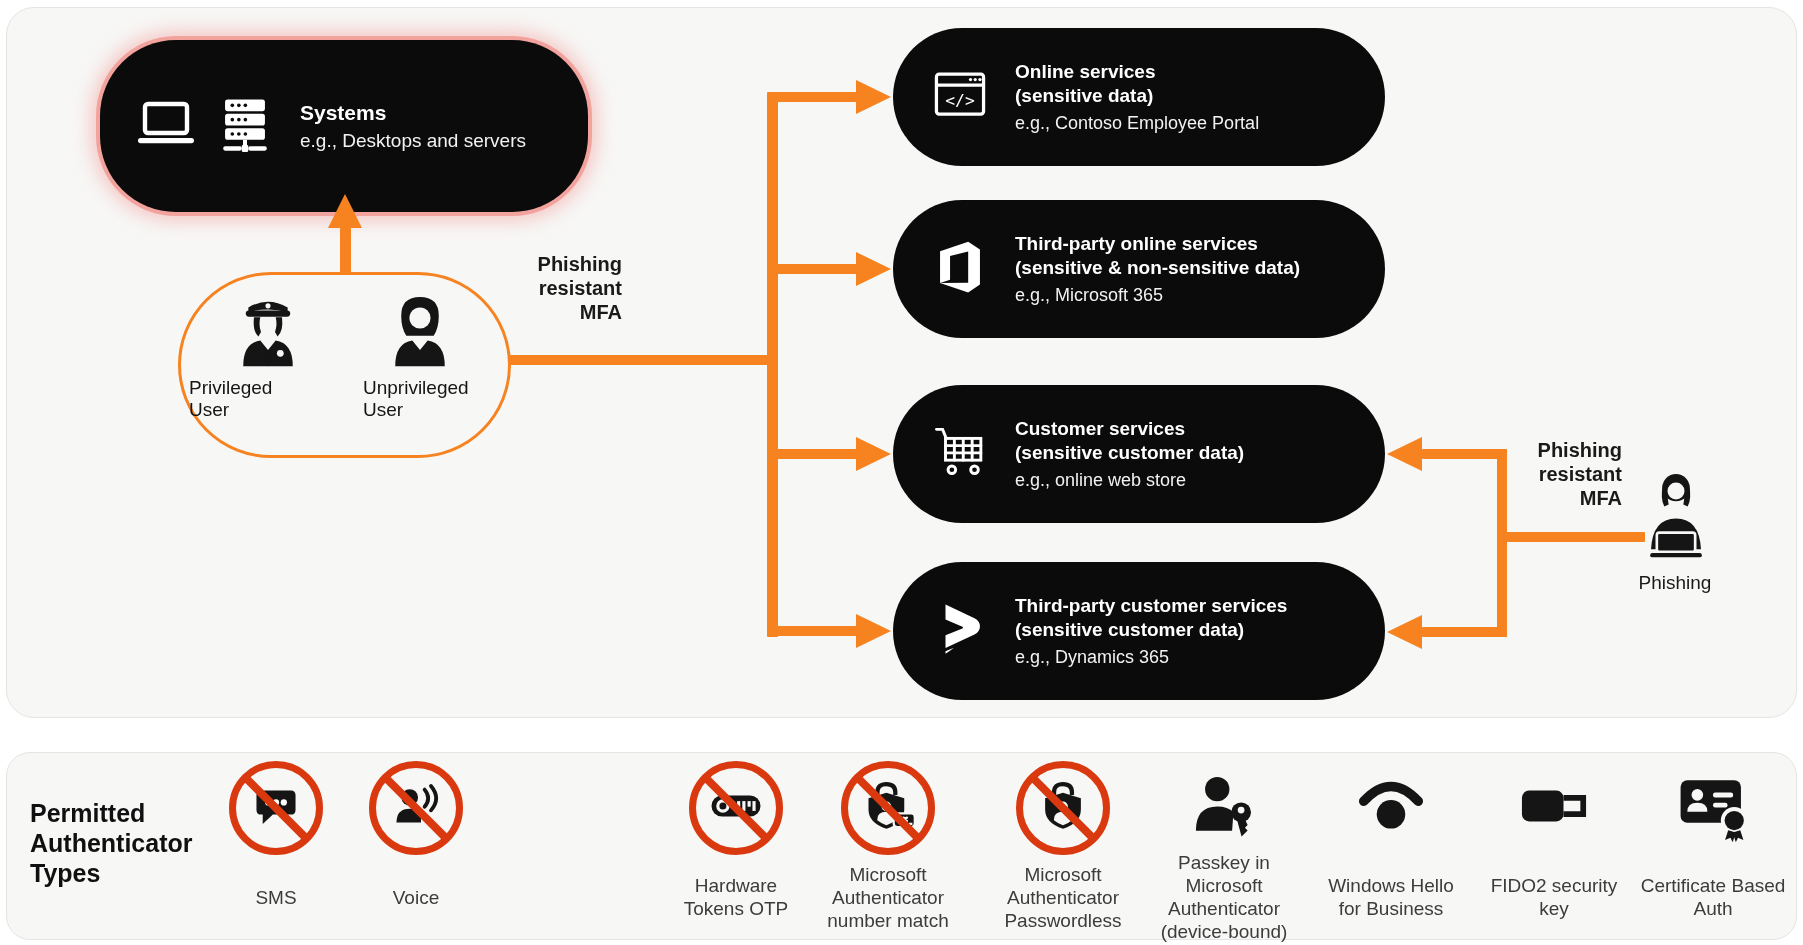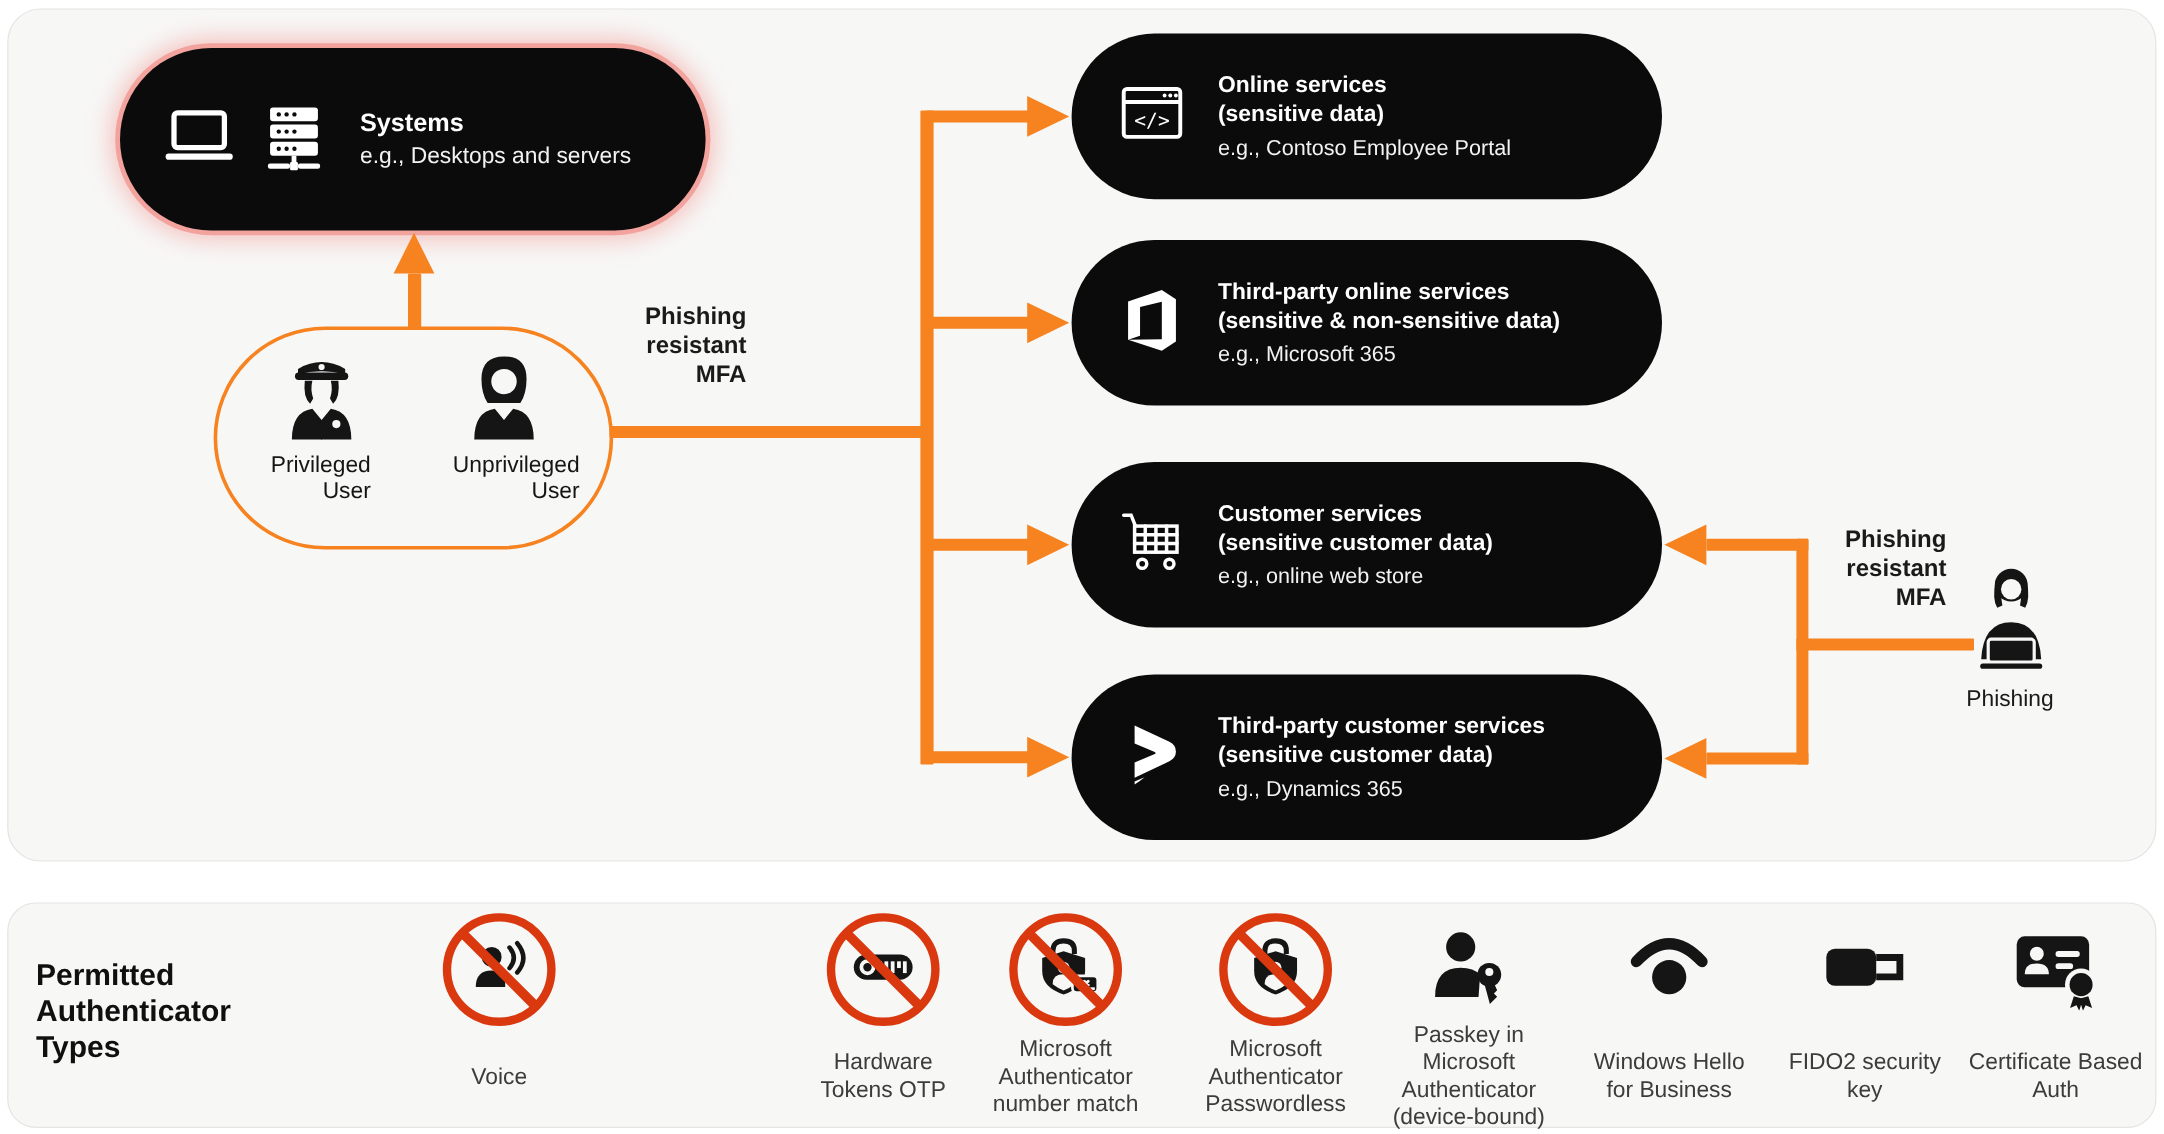--- a/index.html
+++ b/index.html
@@ -10,36 +10,36 @@
     --glow:#F2A09A;
   }
   html,body{margin:0;padding:0;background:#fff;}
   .stage{position:relative;width:1803px;height:945px;font-family:"Liberation Sans",sans-serif;overflow:hidden;background:#fff;}
   .panel{position:absolute;background:var(--panel);border:1px solid #E4E4E2;box-sizing:border-box;}
   .panel-main{left:6px;top:7px;width:1791px;height:711px;border-radius:28px;}
   .panel-bottom{left:6px;top:752px;width:1791px;height:188px;border-radius:24px;}
 
   
   .node{position:absolute;background:var(--black);display:flex;align-items:center;box-sizing:border-box;color:#fff;}
-  .systems{left:100px;top:40px;width:488px;height:152px;border-radius:76px;padding-left:34px;
+  .systems{left:100px;top:40px;width:488px;height:172px;border-radius:76px;padding-left:34px;
            box-shadow:0 0 0 4px rgba(242,160,154,.95),0 0 18px 9px rgba(242,160,154,.55);}
   .svcbox{left:893px;width:492px;height:138px;border-radius:69px;padding-left:38px;}
   .svc1{top:28px}.svc2{top:200px}.svc3{top:385px}.svc4{top:562px}
   .node .txt{margin-left:26px;}
   .stitle{font-size:19px;line-height:24px;font-weight:bold;color:#fff;}
   .ssub{font-size:18px;line-height:22px;color:#F2F2F2;margin-top:4px;}
   .systems .stitle{font-size:21px;line-height:26px;}
   .systems .ssub{font-size:19px;}
   .sysicons{display:flex;align-items:center;gap:18px;}
 
   
   .oval{position:absolute;left:178px;top:272px;width:333px;height:186px;border:3px solid var(--orange);
         border-radius:95px;box-sizing:border-box;}
   .uicon{position:absolute;top:16px;width:82px;height:82px;}
-  .ulabel{position:absolute;top:102px;width:120px;text-align:right;font-size:19px;line-height:22px;color:#151515;}
+  .ulabel{position:absolute;top:102px;width:120px;text-align:left;font-size:19px;line-height:22px;color:#151515;}
 
   
   .bar{position:absolute;background:var(--orange);border-radius:1px;}
   .ah{position:absolute;width:0;height:0;}
   .ah-r{border-top:17px solid transparent;border-bottom:17px solid transparent;border-left:35px solid var(--orange);}
   .ah-l{border-top:17px solid transparent;border-bottom:17px solid transparent;border-right:35px solid var(--orange);}
   .ah-u{border-left:17px solid transparent;border-right:17px solid transparent;border-bottom:34px solid var(--orange);}
 
   .mfalabel{position:absolute;font-size:20px;font-weight:bold;line-height:24px;color:#1A1A1A;text-align:right;}
   .mfa-left{left:492px;top:252px;width:130px;}
@@ -239,20 +239,37 @@
       </g>
       <circle cx="24" cy="15" r="5.1" fill="#F7F7F6"></circle>
       <rect x="12.5" y="40" width="23" height="11.5" rx="1.5" fill="#151515" stroke="#F7F7F6" stroke-width="1.6"></rect>
       <rect x="8.5" y="52.2" width="31" height="2.6" rx="1.3" fill="#151515"></rect>
     </svg>
   </span>
   <div class="customer-label">Phishing</div>
 
   <div class="perm-title">Permitted Authenticator Types</div>
 
+  <div class="item" style="left:186px;">
+    <div class="iconzone">
+        <div class="ban">
+      <span>
+        <svg width="50" height="50" viewBox="0 0 32 32">
+          <path fill="#151515" d="M6.5 6 h19 q3 0 3 3 v9.5 q0 3-3 3 H14 l-6.5 6 v-6 h-1 q-3 0-3-3 V9 q0-3 3-3 z"></path>
+          <circle cx="11" cy="13.7" r="2" fill="#fff"></circle>
+              <circle cx="16" cy="13.7" r="2" fill="#fff"></circle>
+              <circle cx="21" cy="13.7" r="2" fill="#fff"></circle>
+        </svg>
+      </span>
+    </div>
+      </div>
+    <div class="lblzone">
+        <span class="lbl" style="max-width:120px;">SMS</span>
+      </div>
+  </div>
 
   <div class="item" style="left:326px;">
     <div class="iconzone">
         <div class="ban">
       <span>
         <svg width="50" height="50" viewBox="0 0 32 32">
           <circle cx="12" cy="10.5" r="5.3" fill="#151515"></circle>
           <path d="M3.5 26.5 q0-8.8 8.5-8.8 q5.2 0 7.2 3.2 v5.6 z" fill="#151515"></path>
           <path d="M21.5 5.5 q4.6 5.5 0 11" stroke="#151515" stroke-width="2.4" fill="none" stroke-linecap="round"></path>
           <path d="M25.6 3.2 q6.6 8 0 15.6" stroke="#151515" stroke-width="2.4" fill="none" stroke-linecap="round"></path>

